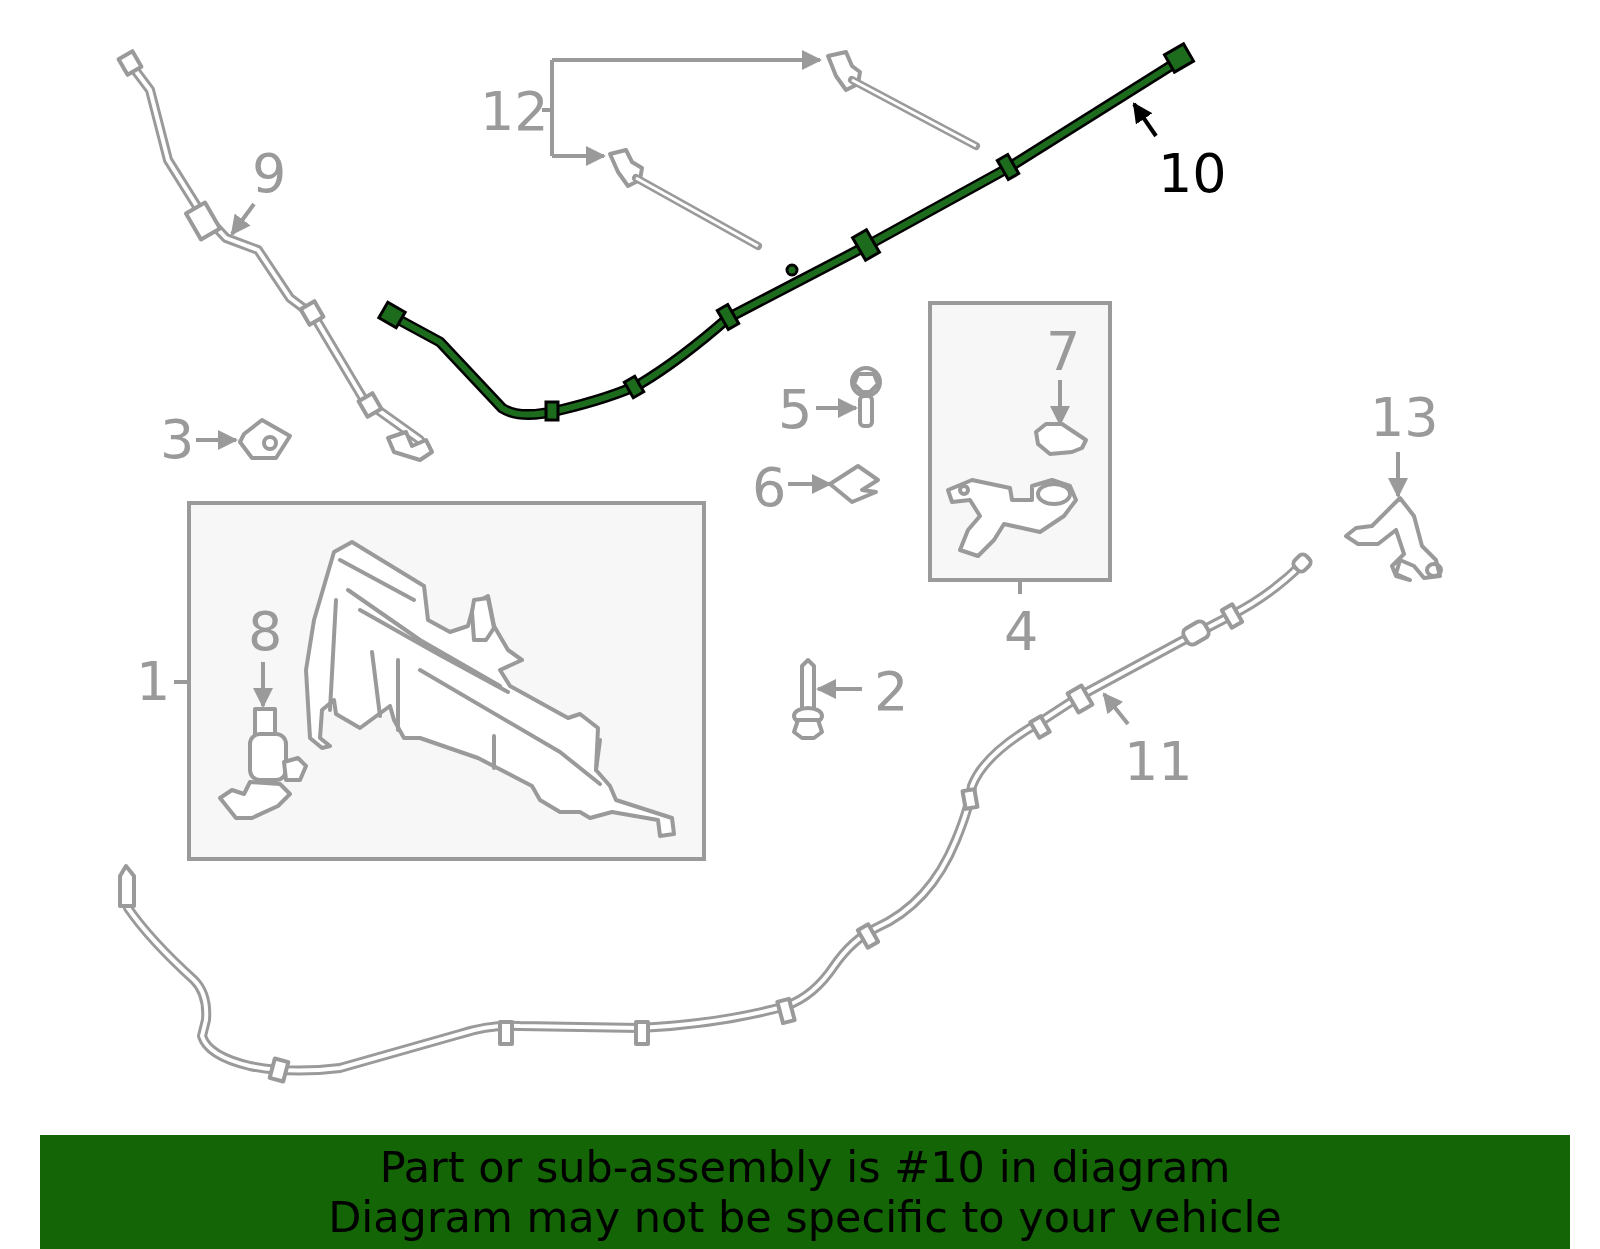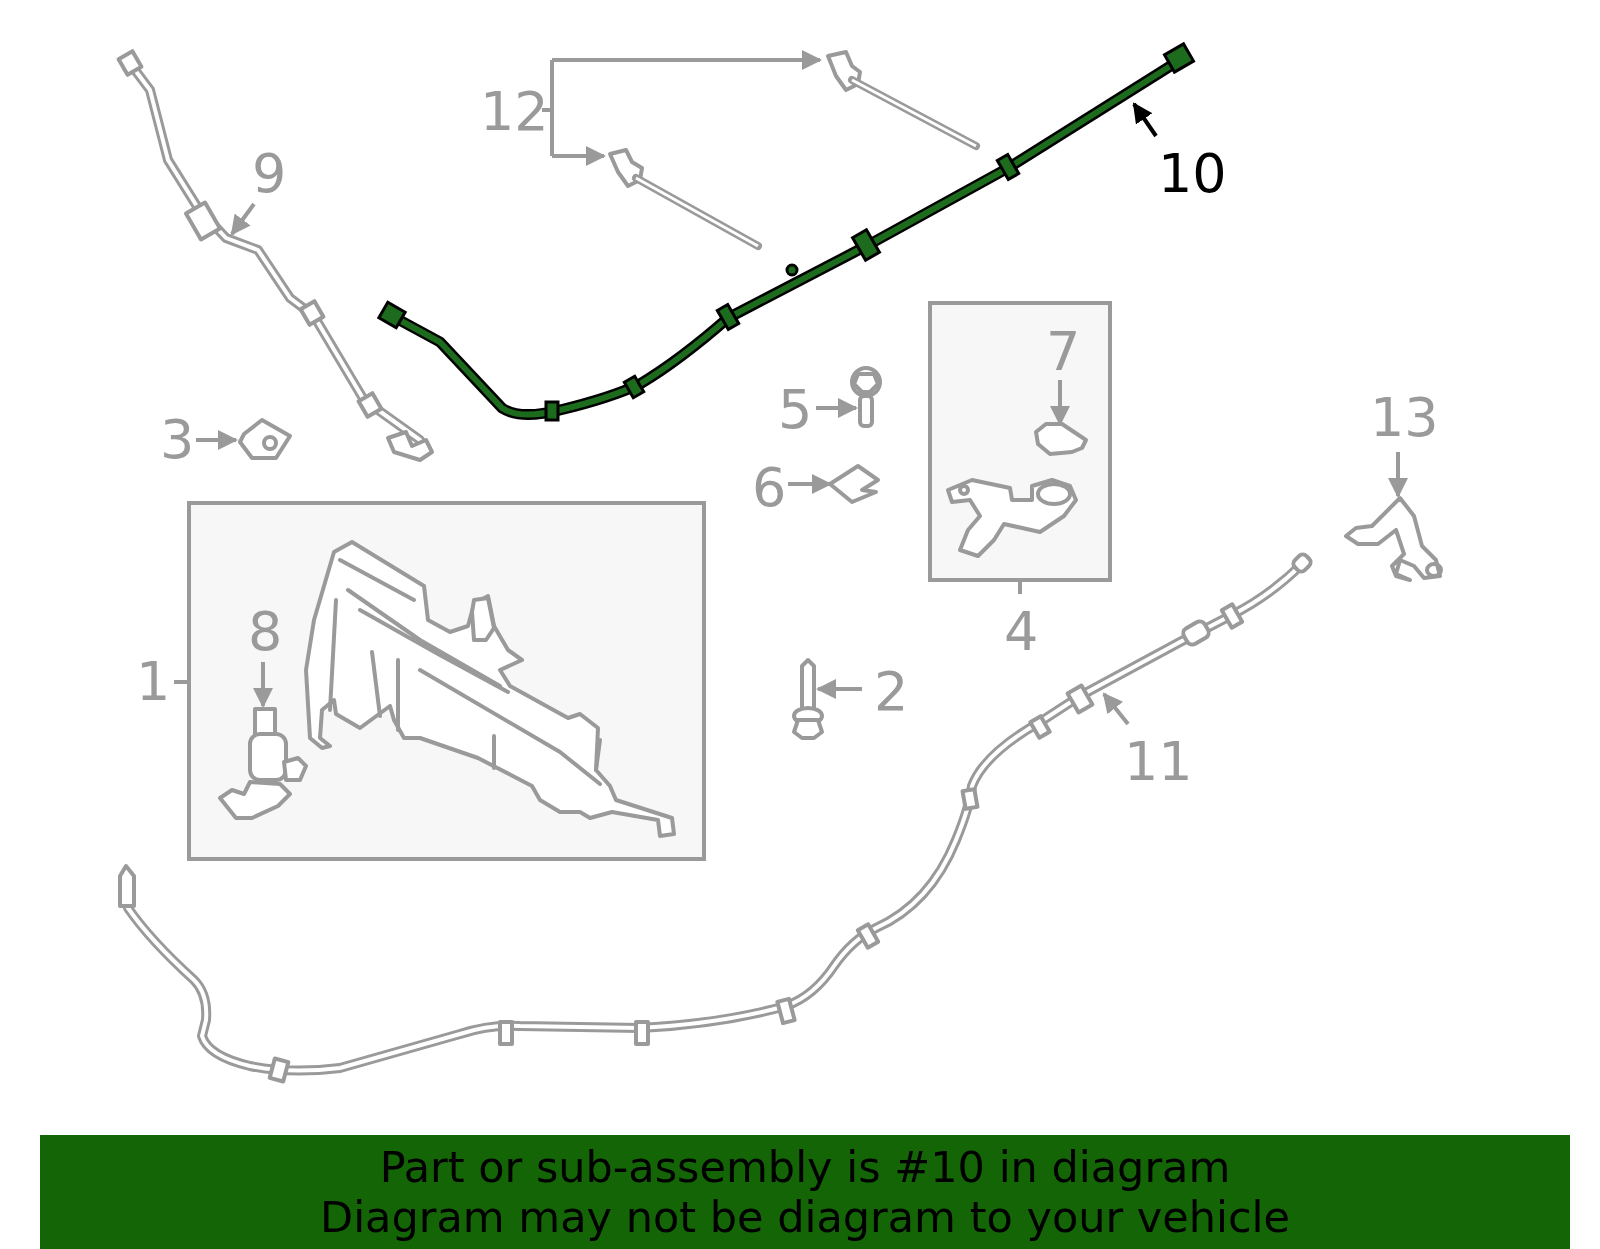--- a/index.html
+++ b/index.html
@@ -184,14 +184,14 @@
     <rect class="part-fill" x="1294" y="556" width="16" height="14" rx="5" transform="rotate(-45 1302 563)"></rect>
   </g>
   <g>
     <text class="callout" x="1124" y="780">11</text>
     <line class="lead" x1="1128" y1="724" x2="1104" y2="694" marker-end="url(#arrow)"></line>
   </g>
 </svg>
 
 <div id="banner">
   <span>Part or sub-assembly is #10 in diagram</span>
-  <span>Diagram may not be diagram to your vehicle</span>
+  <span>Diagram may not be specific to your vehicle</span>
 </div>
 
 </body></html>

